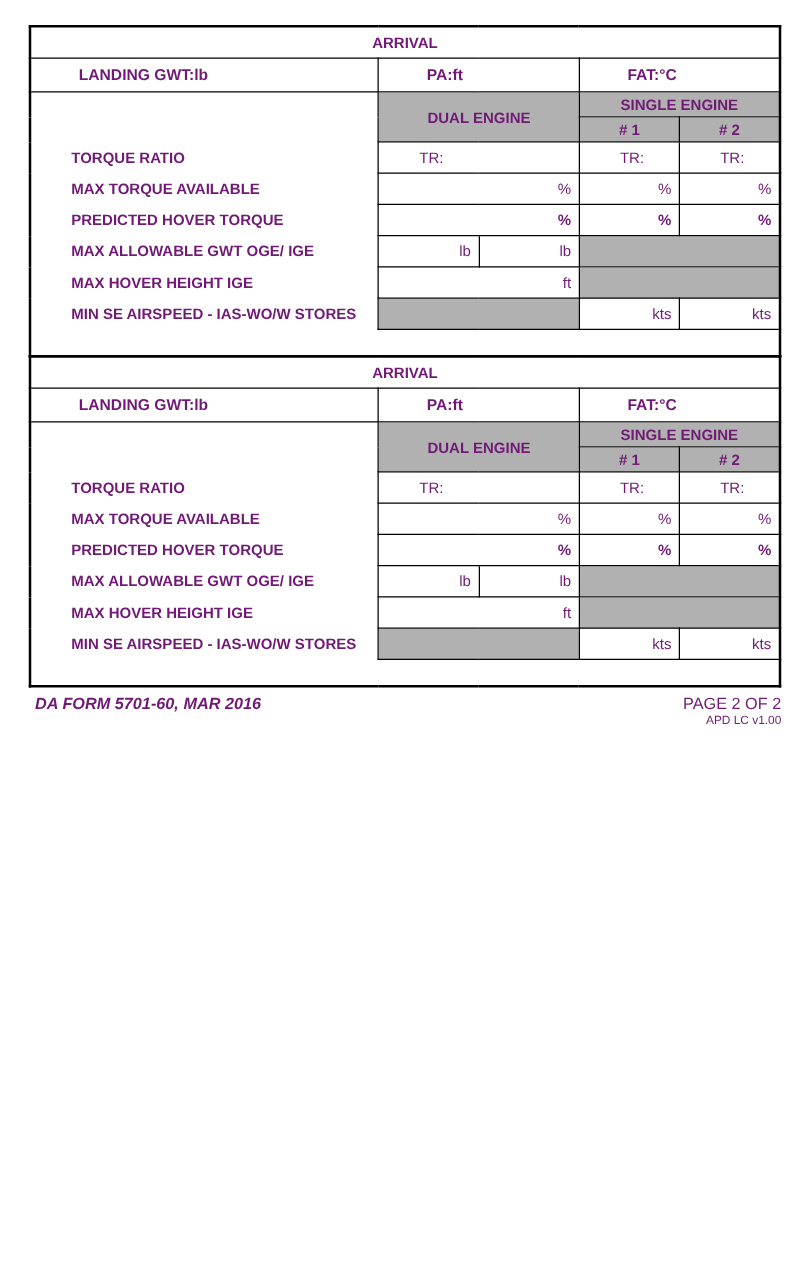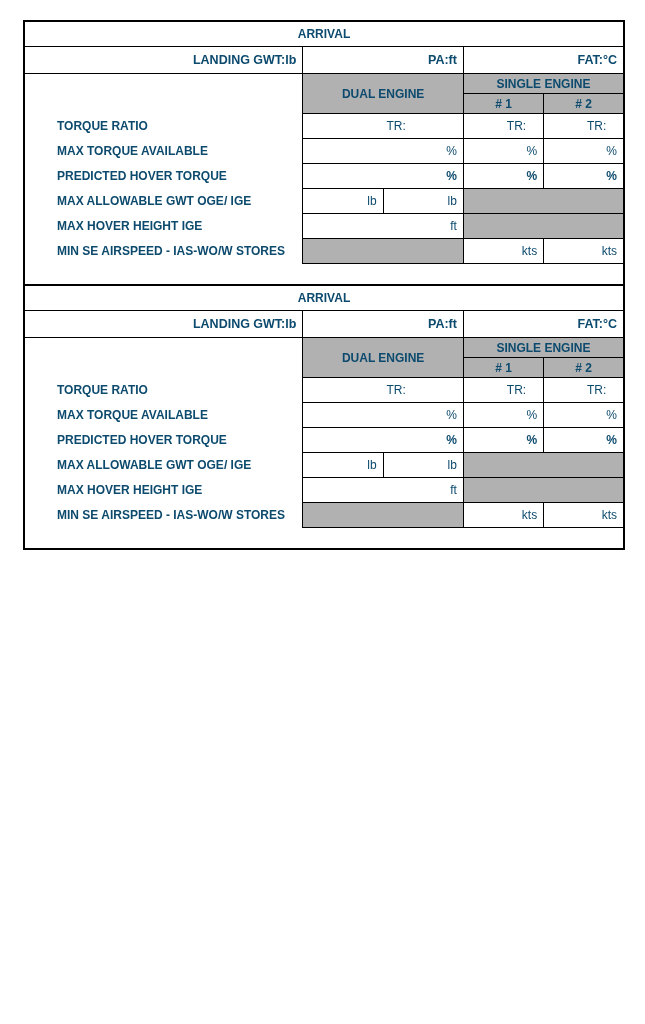--- a/index.html
+++ b/index.html
@@ -6,21 +6,21 @@
     margin: 0;
     padding: 0;
     background: #ffffff;
   }
   .page {
     position: relative;
     width: 645px;
     height: 1024px;
     background: #ffffff;
     font-family: "Liberation Sans", sans-serif;
-    color: #0c4a6e;
+    color: #701a75;
     overflow: hidden;
   }
   .form-wrap {
     position: absolute;
     left: 23px;
     top: 20px;
     width: 602px;
   }
   table.form {
     border-collapse: collapse;
@@ -47,22 +47,23 @@
     font-weight: bold;
     font-size: 15px;
     border-bottom: 1px solid #000;
   }
   td.info-cell {
     height: 26px;
     border: 1px solid #000;
   }
   .split-cell {
     display: flex;
-    justify-content: flex-end;
+    justify-content: flex-start;
     align-items: center;
+    margin-left: 32px;
   }
   .lab { font-weight: bold; font-size: 12.5px; }
   .unit { font-weight: bold; font-size: 12.5px; }
   td.gray { background: #b1b1b1; }
   td.eng-hdr {
     text-align: center;
     font-weight: bold;
     font-size: 14px;
     height: 19px;
     border: 1px solid #000;
@@ -78,21 +79,21 @@
     height: 19px;
     border: 1px solid #000;
   }
   td.row-label {
     border: 0;
     font-weight: bold;
     font-size: 12.5px;
     padding-left: 7px;
   }
   tr.data-row td { height: 24px; padding-left: 32px; }
-  td.d-left  { text-align: center; }
+  td.d-left  { text-align: left; }
   td.d-right { text-align: right; }
   td.d-bold  { font-weight: bold; }
   td.pad-cell { height: 20px; border: 0; }
   td.remarks-cell {
     height: 426px;
     vertical-align: top;
     padding: 5px 7px;
     font-size: 13px;
     font-weight: normal;
   }
@@ -277,15 +278,22 @@
         <td class="b d-right">kts</td>
         <td class="b d-right">kts</td>
       </tr>
       <tr>
         <td colspan="5" class="pad-cell"></td>
       </tr>
     </tbody>
       </table>
 
 
+    <div class="footer">
+      <div class="footer-left">DA FORM 5701-60, MAR 2016</div>
+      <div class="footer-right">
+        <div class="footer-page">PAGE 2 OF 2</div>
+        <div class="footer-version">APD LC v1.00</div>
+      </div>
+    </div>
 
   </div>
 </div>
 
 </body></html>

